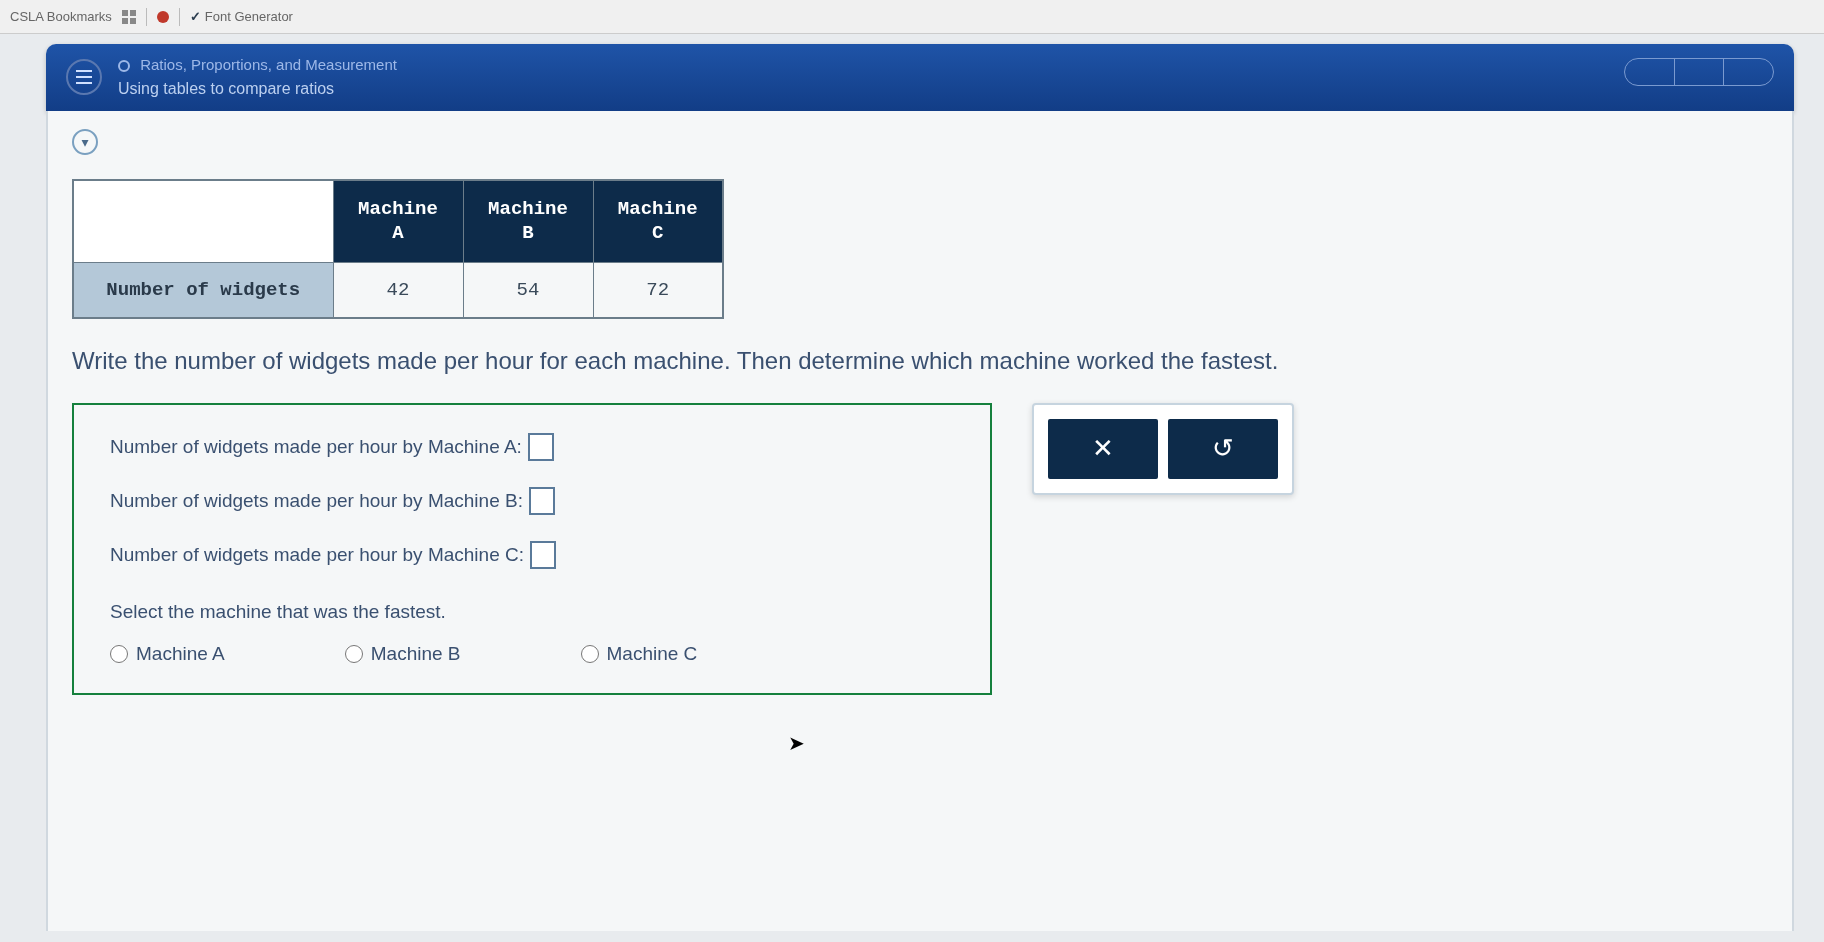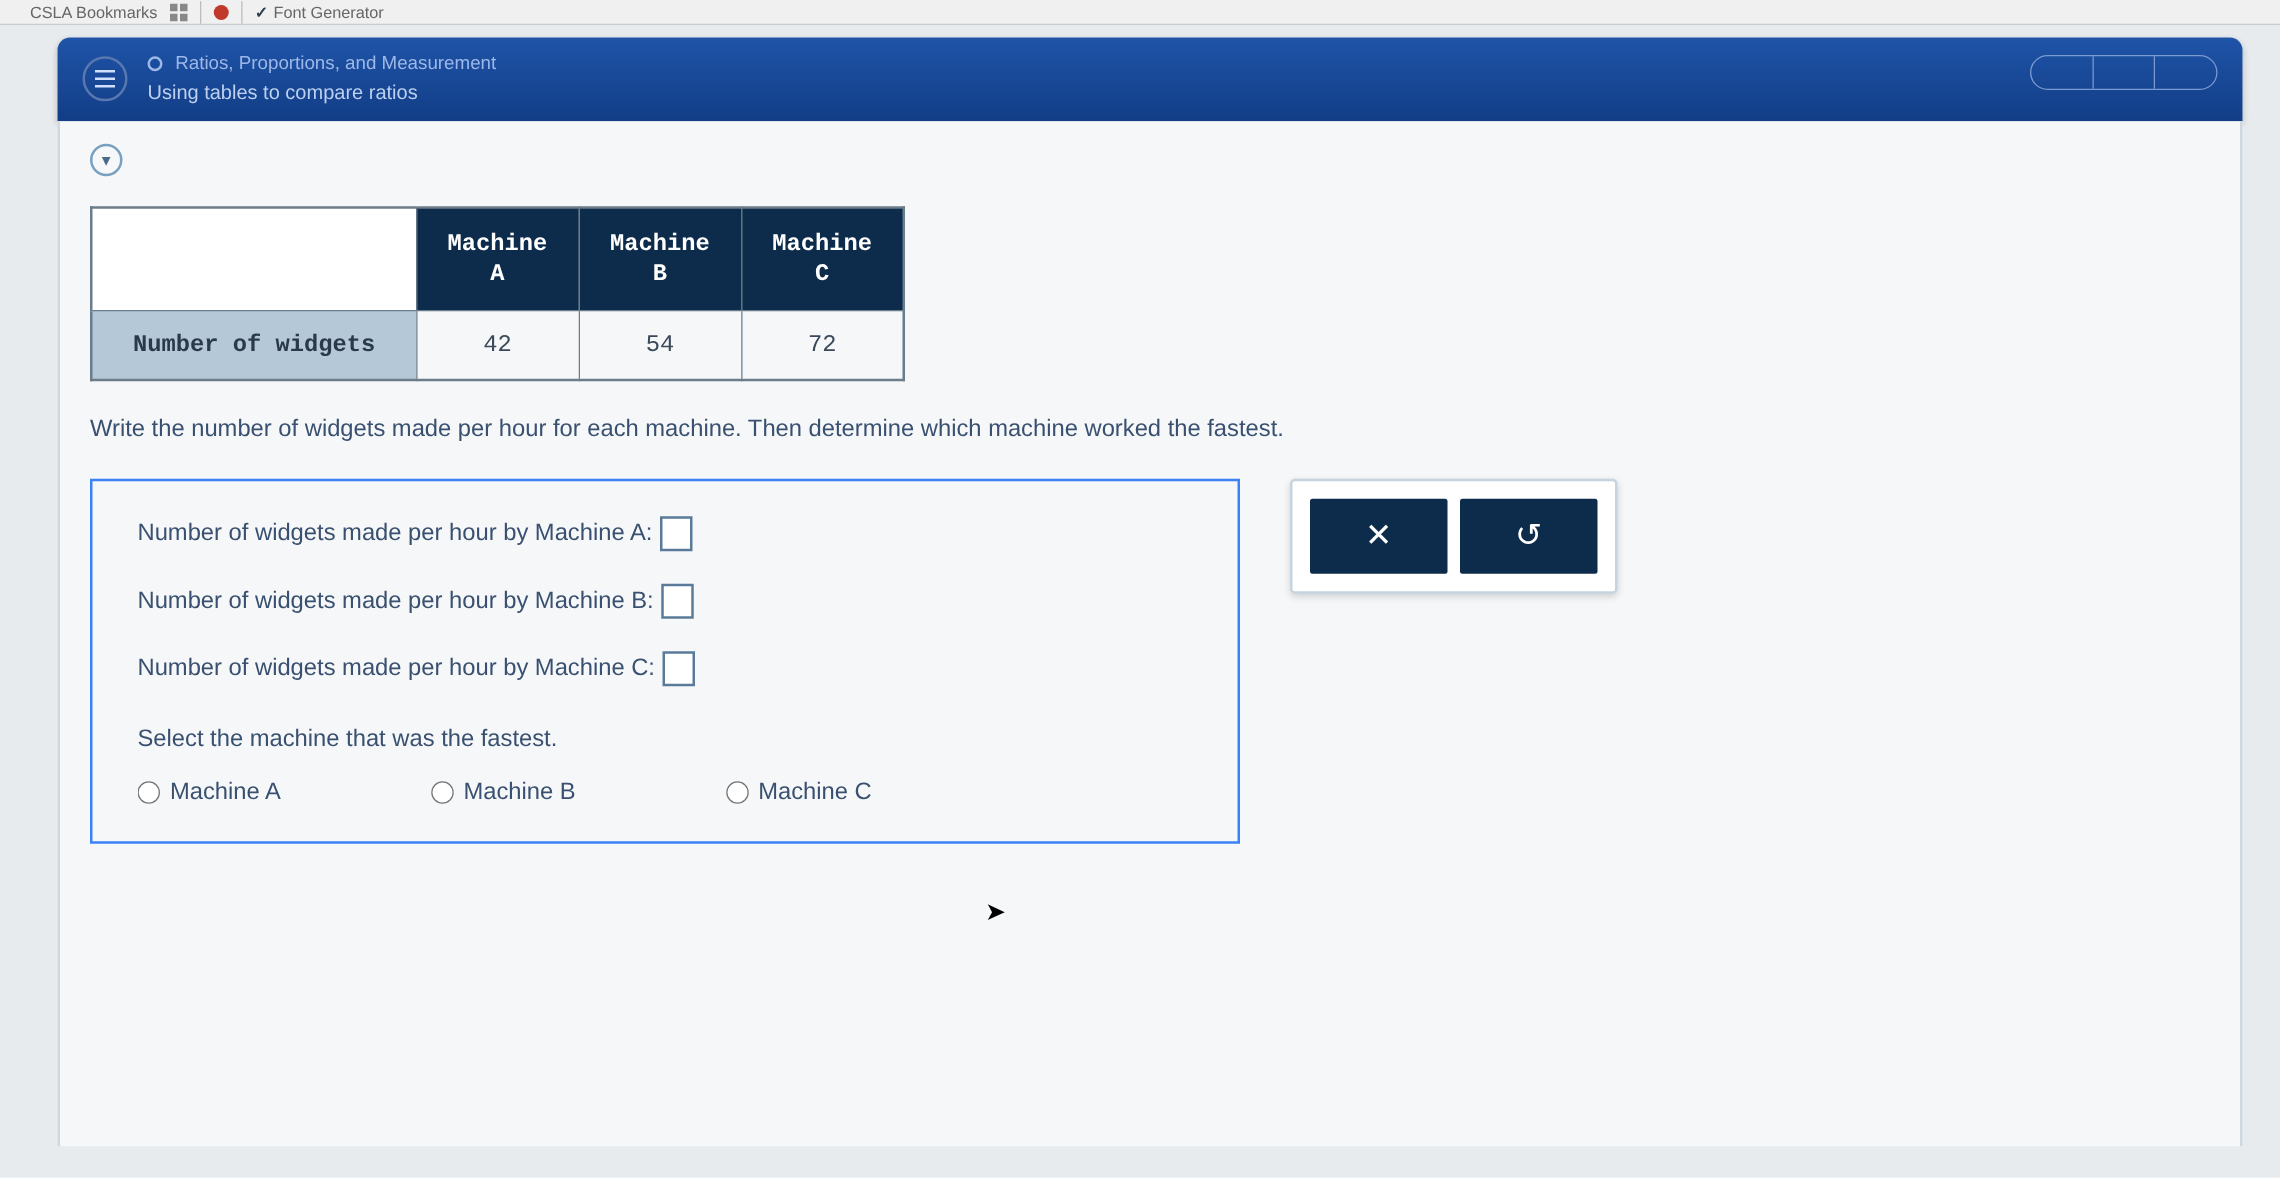--- a/index.html
+++ b/index.html
@@ -5,25 +5,25 @@
   * { box-sizing: border-box; margin: 0; padding: 0; }
   body {
     font-family: Arial, Helvetica, sans-serif;
     background: #e8ebee;
     color: #3a4a5a;
     width: 1824px;
     height: 942px;
     overflow: hidden;
   }
   .browser-bar {
-    height: 20px;
+    height: 34px;
     background: #f0f0f0;
     display: flex;
     align-items: center;
-    padding: 0 24px;
+    padding: 0 10px;
     gap: 10px;
     border-bottom: 1px solid #ccc;
     font-size: 13px;
     color: #666;
   }
   .browser-bar .bm-item { display:flex; align-items:center; gap:4px; }
   .browser-bar .grid-icon { display:inline-grid; grid-template-columns:1fr 1fr; grid-template-rows:1fr 1fr; gap:2px; width:14px; height:14px; }
   .browser-bar .grid-icon span { background:#888; }
   .browser-bar .dot { width:12px; height:12px; border-radius:50%; background:#c0392b; }
   .browser-bar .check { color:#2c3e50; font-weight:bold; }
@@ -94,24 +94,24 @@
     color: #fff;
     font-weight: bold;
     width: 130px;
     line-height:1.3;
   }
   table.data th.row-head {
     background: #b4c8d8;
     color: #2a3a4a;
     font-weight: bold;
   }
-  .instruction { font-size: 19px; color:#3a5070; margin-bottom: 28px; }
+  .instruction { font-size: 24px; color:#3a5070; margin-bottom: 28px; }
   .answer-area { display:flex; gap:40px; align-items:flex-start; }
   .answer-box {
-    border: 2px solid #3b82f6;
+    border: 2px solid #15803d;
     padding: 28px 36px;
     width: 920px;
     background: #f5f7f8;
   }
   .answer-row { font-size:19px; color:#3a5070; margin-bottom:26px; display:flex; align-items:center; gap:6px;}
   .answer-row input {
     width: 26px; height: 28px;
     border: 2px solid #5a7a9a;
     background:#fff;
     text-align:center; font-size:17px;

